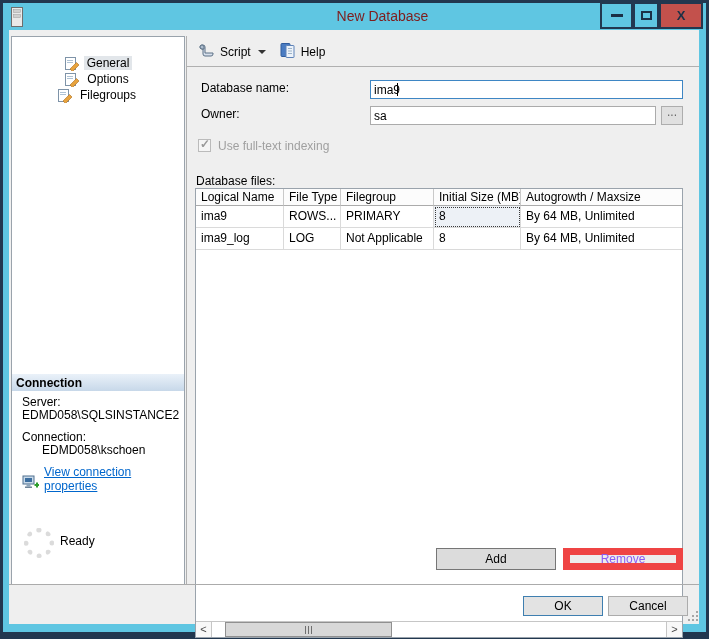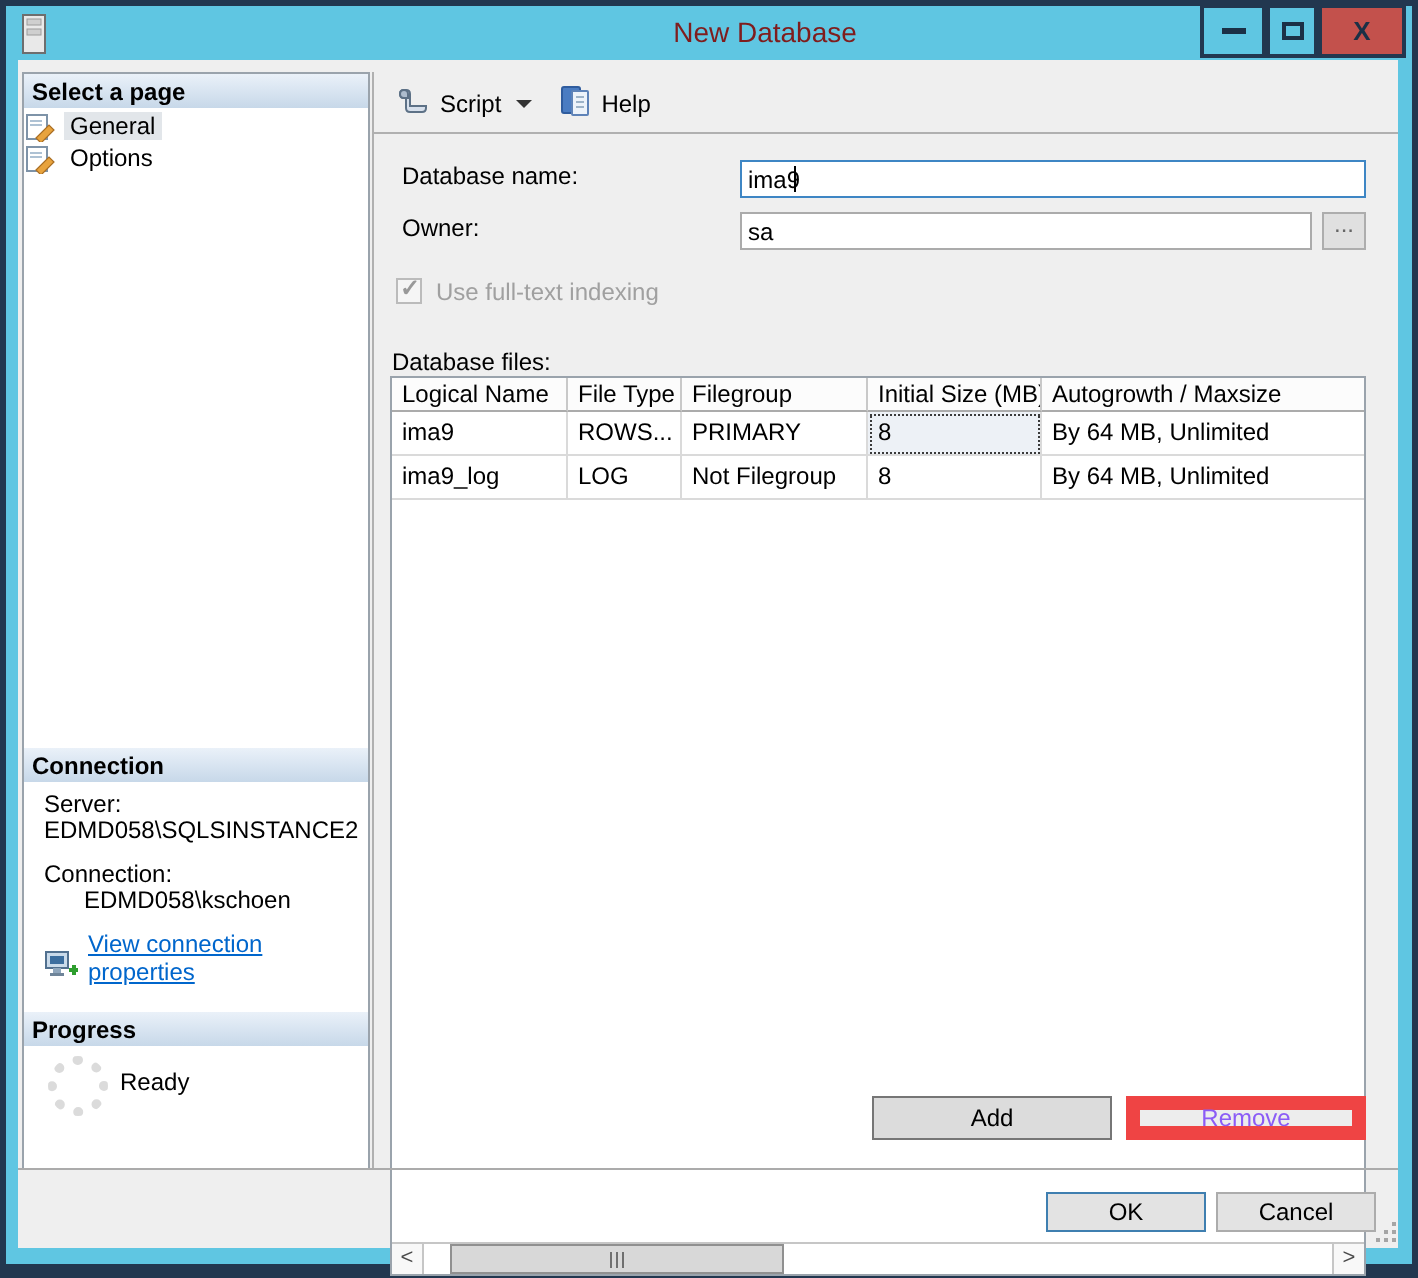--- a/index.html
+++ b/index.html
@@ -19,21 +19,21 @@
   .win-btn.close { left:656px; width:44px; background:#C3514C; }
   .glyph-min { width:12px; height:3px; background:#1B3046; }
   .glyph-max { width:11px; height:9px; border:2px solid #1B3046; background:transparent; }
   .glyph-close { font-weight:bold; font-size:13px; color:#1B3046; line-height:1; }
 
   
   .panel-left { position:absolute; left:11px; top:36px; width:174px; height:549px; background:#FFF; border:1px solid #9AA3AC; }
   .sec-header { position:absolute; left:0; width:172px; height:17px; padding:2px 0 0 4px; font-weight:bold; font-size:12px;
                 background:linear-gradient(#EAF1F9,#C7D8E9); }
   .sp-items { position:absolute; left:0; top:18px; width:172px; }
-  .sp-item { display:flex; align-items:center; height:16px; padding-left:0; cursor:default; }
+  .sp-item { display:flex; align-items:center; height:16px; padding-left:0; cursor:default;justify-content:center; }
   .sp-item .lbl { margin-left:4px; padding:0 3px; }
   .sp-item.selected .lbl { background:#E2E6EA; }
   .page-icon { flex:0 0 16px; height:15px; }
   .conn-text { position:absolute; left:10px; font-size:12px; }
   .link-row { position:absolute; left:10px; top:428px; display:flex; align-items:flex-end; }
   .link { margin-left:5px; color:#0066CC; text-decoration:underline; cursor:pointer; }
   .spinner { position:absolute; left:12px; top:491px; width:30px; height:30px; border:5px dotted #DBDBDB; border-radius:50%; }
   .ready { position:absolute; left:48px; top:497px; }
 
   
@@ -107,59 +107,66 @@
     </div>
   <div class="win-btn max">
       <span class="glyph-max"></span>
     </div>
   <div class="win-btn close">
       <span class="glyph-close">X</span>
     </div>
 </div>
 
 <div class="panel-left">
-  <div class="sec-header" style="top:0;">Select a page</div>
   <div class="sp-items">
     <div class="sp-item selected">
       <span class="page-icon"><svg width="16" height="15">
             <rect x="1.5" y="1.5" width="10" height="12" fill="#FFF" stroke="#7E93A8"></rect>
             <line x1="3" y1="4.5" x2="9" y2="4.5" stroke="#AEC2D4"></line>
             <line x1="3" y1="6.5" x2="9" y2="6.5" stroke="#AEC2D4"></line>
             <path d="M6 13 L12.5 6.5 L15 9 L8.5 15.5 Z" fill="#E8A33D" stroke="#A96D22" stroke-width="0.6"></path>
           </svg></span>
       <span class="lbl">General</span>
     </div>
     <div class="sp-item">
       <span class="page-icon"><svg width="16" height="15">
             <rect x="1.5" y="1.5" width="10" height="12" fill="#FFF" stroke="#7E93A8"></rect>
             <line x1="3" y1="4.5" x2="9" y2="4.5" stroke="#AEC2D4"></line>
             <line x1="3" y1="6.5" x2="9" y2="6.5" stroke="#AEC2D4"></line>
             <path d="M6 13 L12.5 6.5 L15 9 L8.5 15.5 Z" fill="#E8A33D" stroke="#A96D22" stroke-width="0.6"></path>
           </svg></span>
       <span class="lbl">Options</span>
+    </div>
+    <div class="sp-item">
+      <span class="page-icon"><svg width="16" height="15">
+            <rect x="1.5" y="1.5" width="10" height="12" fill="#FFF" stroke="#7E93A8"></rect>
+            <line x1="3" y1="4.5" x2="9" y2="4.5" stroke="#AEC2D4"></line>
+            <line x1="3" y1="6.5" x2="9" y2="6.5" stroke="#AEC2D4"></line>
+            <path d="M6 13 L12.5 6.5 L15 9 L8.5 15.5 Z" fill="#E8A33D" stroke="#A96D22" stroke-width="0.6"></path>
+          </svg></span>
+      <span class="lbl">Filegroups</span>
     </div>
   </div>
 
   <div class="sec-header" style="top:337px;">Connection</div>
   <div class="conn-text" style="top:358px;">Server:</div>
   <div class="conn-text" style="top:371px;">EDMD058\SQLSINSTANCE2</div>
   <div class="conn-text" style="top:393px;">Connection:</div>
   <div class="conn-text" style="top:406px;margin-left:20px;">EDMD058\kschoen</div>
   <div class="link-row">
     <span><svg width="17" height="15">
           <rect x="1" y="1" width="11" height="8" fill="#C9DAEA" stroke="#51708F"></rect>
           <rect x="3" y="3" width="7" height="4" fill="#3C6E9F"></rect>
           <rect x="4.5" y="9" width="4" height="2.5" fill="#8FA6BC"></rect>
           <rect x="3" y="11.5" width="7" height="1.5" fill="#6E8499"></rect>
           <path d="M12.5 10 h5 M15 7.5 v5" stroke="#2E9E2E" stroke-width="2"></path>
         </svg></span>
     <span class="link">View connection properties</span>
   </div>
 
-  <div class="sec-header" style="top:469px;">Progress</div>
   <div class="spinner"></div>
   <div class="ready">Ready</div>
 </div>
 
 <div class="divider-v"></div>
 <div class="toolbar-line"></div>
 <div class="toolbar">
   <div class="tb-btn">
     <span><svg width="17" height="16">
           <path d="M4 3 Q2 3 2 5 Q2 7 4 7 L5 7 L5 12 Q5 14 7 14 L13 14 Q15 14 15 12 L15 11 L7 11 L7 5 Q7 3 5 3 Z" fill="#D7E0EC" stroke="#5D7186"></path>
@@ -203,21 +210,21 @@
   <div class="g-row g-data">
     <div class="g-cell c0">ima9</div>
     <div class="g-cell c1">ROWS...</div>
     <div class="g-cell c2">PRIMARY</div>
     <div class="g-cell c3 cell-focus">8</div>
     <div class="g-cell c4">By 64 MB, Unlimited</div>
   </div>
   <div class="g-row g-data">
     <div class="g-cell c0">ima9_log</div>
     <div class="g-cell c1">LOG</div>
-    <div class="g-cell c2">Not Filegroup</div>
+    <div class="g-cell c2">Not Applicable</div>
     <div class="g-cell c3">8</div>
     <div class="g-cell c4">By 64 MB, Unlimited</div>
   </div>
 
   <div class="hscroll">
     <div class="sb-btn l">&lt;</div>
     <div class="sb-track">
       <div class="sb-thumb">
           <span class="sb-grip"></span>
         </div>

